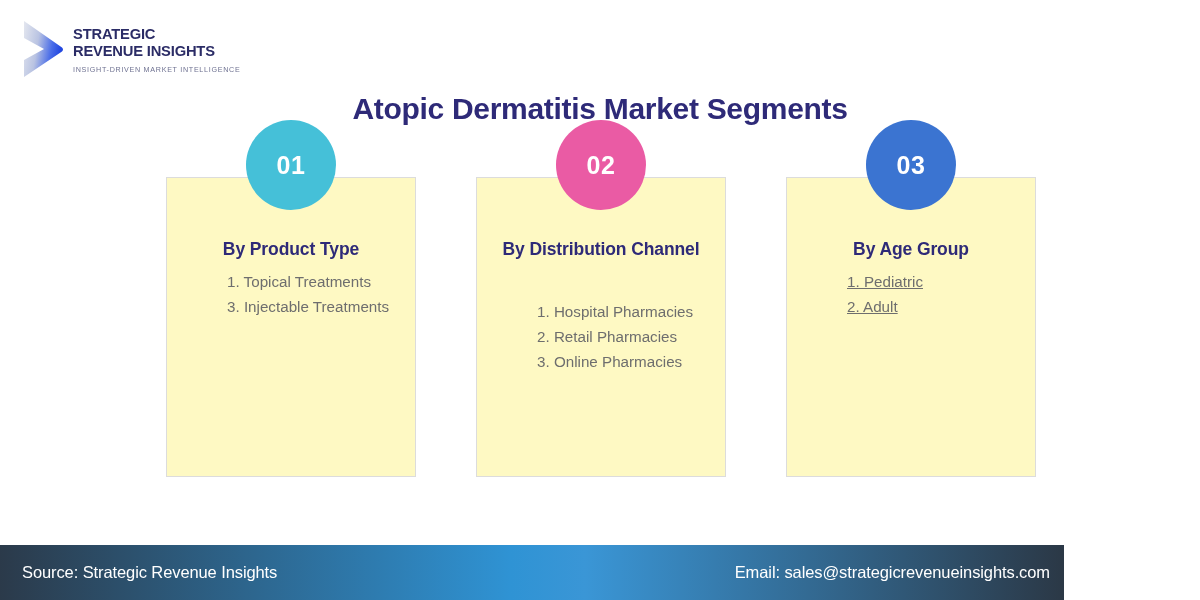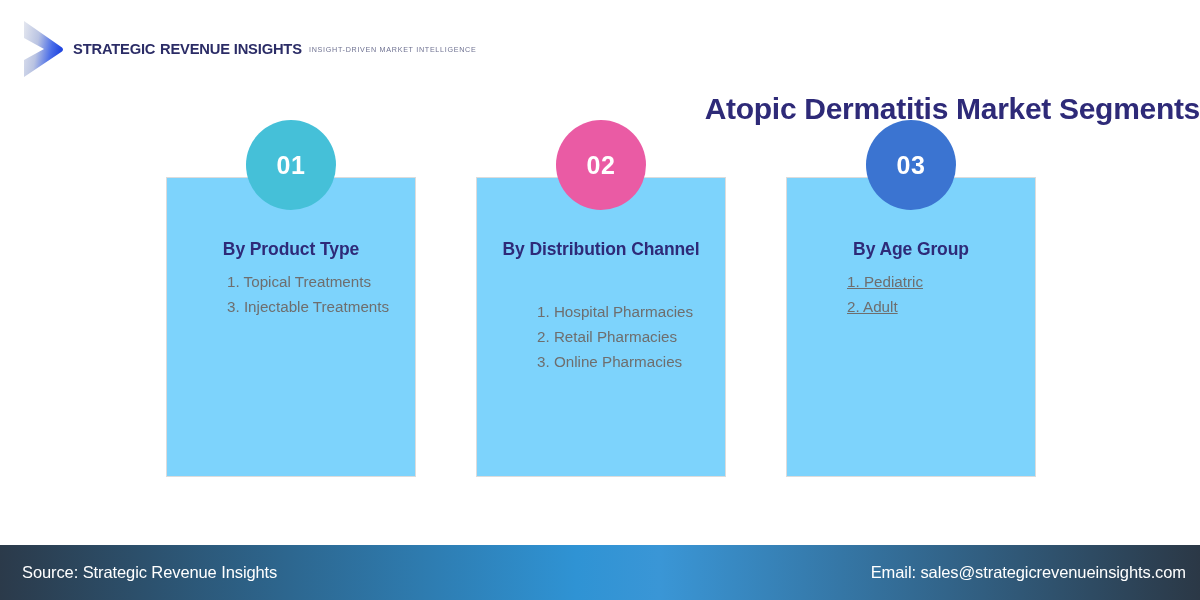--- a/index.html
+++ b/index.html
@@ -10,48 +10,48 @@
     position:relative;
     overflow:hidden;
   }
 
   
   #logo {
     position:absolute; left:22px; top:18px;
     display:flex; align-items:center; gap:9px;
   }
   #logo-mark { width:42px; height:62px; display:block; }
-  #logo-text { display:flex; flex-direction:row; justify-content:space-between; }
+  #logo-text { display:flex; flex-direction:column; justify-content:space-between; }
   .logo-line {
     font-size:15.5px; font-weight:bold; color:#2b2c66;
     letter-spacing:-0.2px; line-height:1.13;
     transform:scaleX(0.95); transform-origin:left center;
   }
   #logo-tagline {
     font-size:7.4px; color:#6e7191; letter-spacing:0.72px;
     margin-top:5px; white-space:nowrap;
     transform:scaleX(0.97); transform-origin:left center;
   }
 
   
   #page-title {
     position:absolute; top:92px; left:0; width:1200px;
-    text-align:right; font-size:30px; font-weight:bold;
+    text-align:center; font-size:30px; font-weight:bold;
     color:#2e2a78; letter-spacing:-0.3px;
   }
 
   
   #cards {
     position:absolute; top:177px; left:166px;
     width:870px; height:300px;
     display:flex; gap:60px;
   }
   .card {
     position:relative; width:250px; height:300px;
-    border:1px solid #dcdcdc; background:#7dd3fc;
+    border:1px solid #dcdcdc; background:#fef9c3;
   }
   .badge {
     position:absolute; top:-58px; left:50%;
     margin-left:-45px; width:90px; height:90px;
     border-radius:50%;
     display:flex; align-items:center; justify-content:center;
     color:#ffffff; font-size:25px; font-weight:bold;
     letter-spacing:0.5px;
   }
   .card-title {
@@ -64,21 +64,21 @@
     list-style:none;
     font-size:15.2px; color:#6e6e6e; line-height:1.66;
   }
   .card-list li { white-space:nowrap;margin-left:36px; }
   .c1 .card-list { top:91px; }
   .c2 .card-list { top:121px; }
   .c3 .card-list { top:91px;text-decoration:underline; }
 
   
   #footer {
-    position:absolute; left:0; bottom:0; width:1200px; height:55px;
+    position:absolute; left:0; bottom:0; width:1064px; height:55px;
     background:linear-gradient(90deg,#2b3a4a 0%,#2f93d4 48%,#3a96d6 55%,#2b3846 100%);
     display:flex; align-items:center;
   }
   #footer-source {
     position:absolute; left:22px;
     font-size:16.5px; color:#ffffff; letter-spacing:-0.1px;
   }
   #footer-email {
     position:absolute; right:14px;
     font-size:16.5px; color:#ffffff; letter-spacing:-0.1px;text-align:right;

